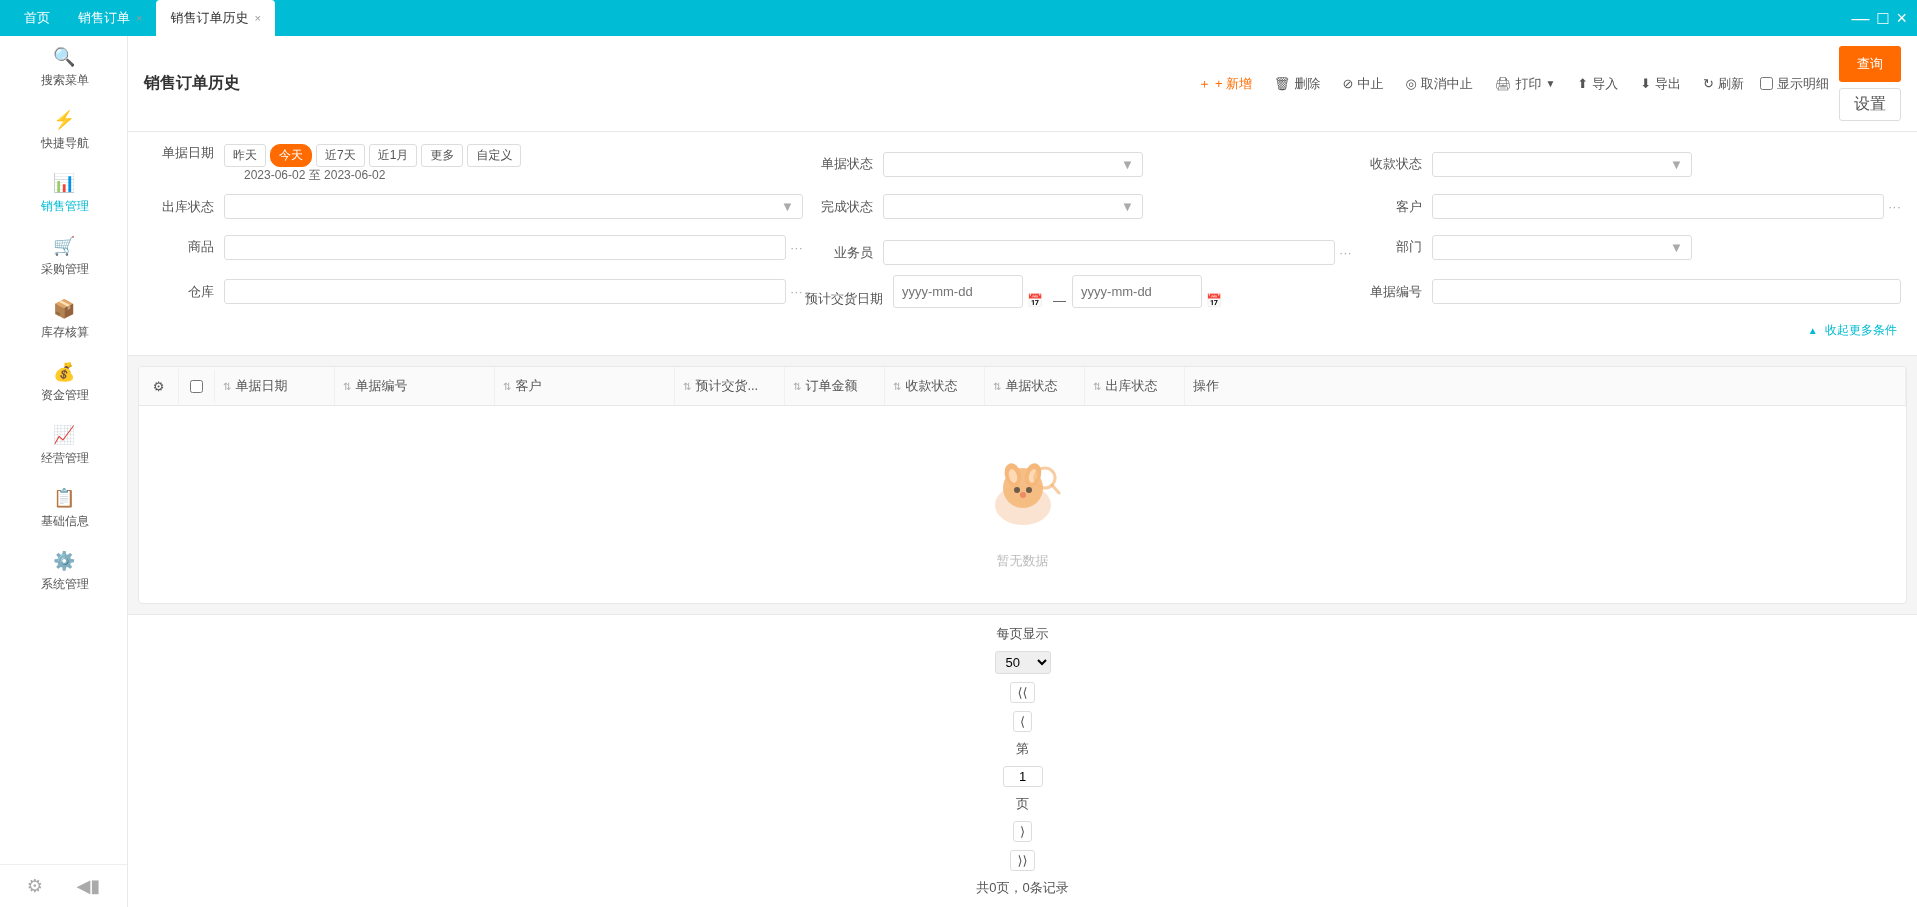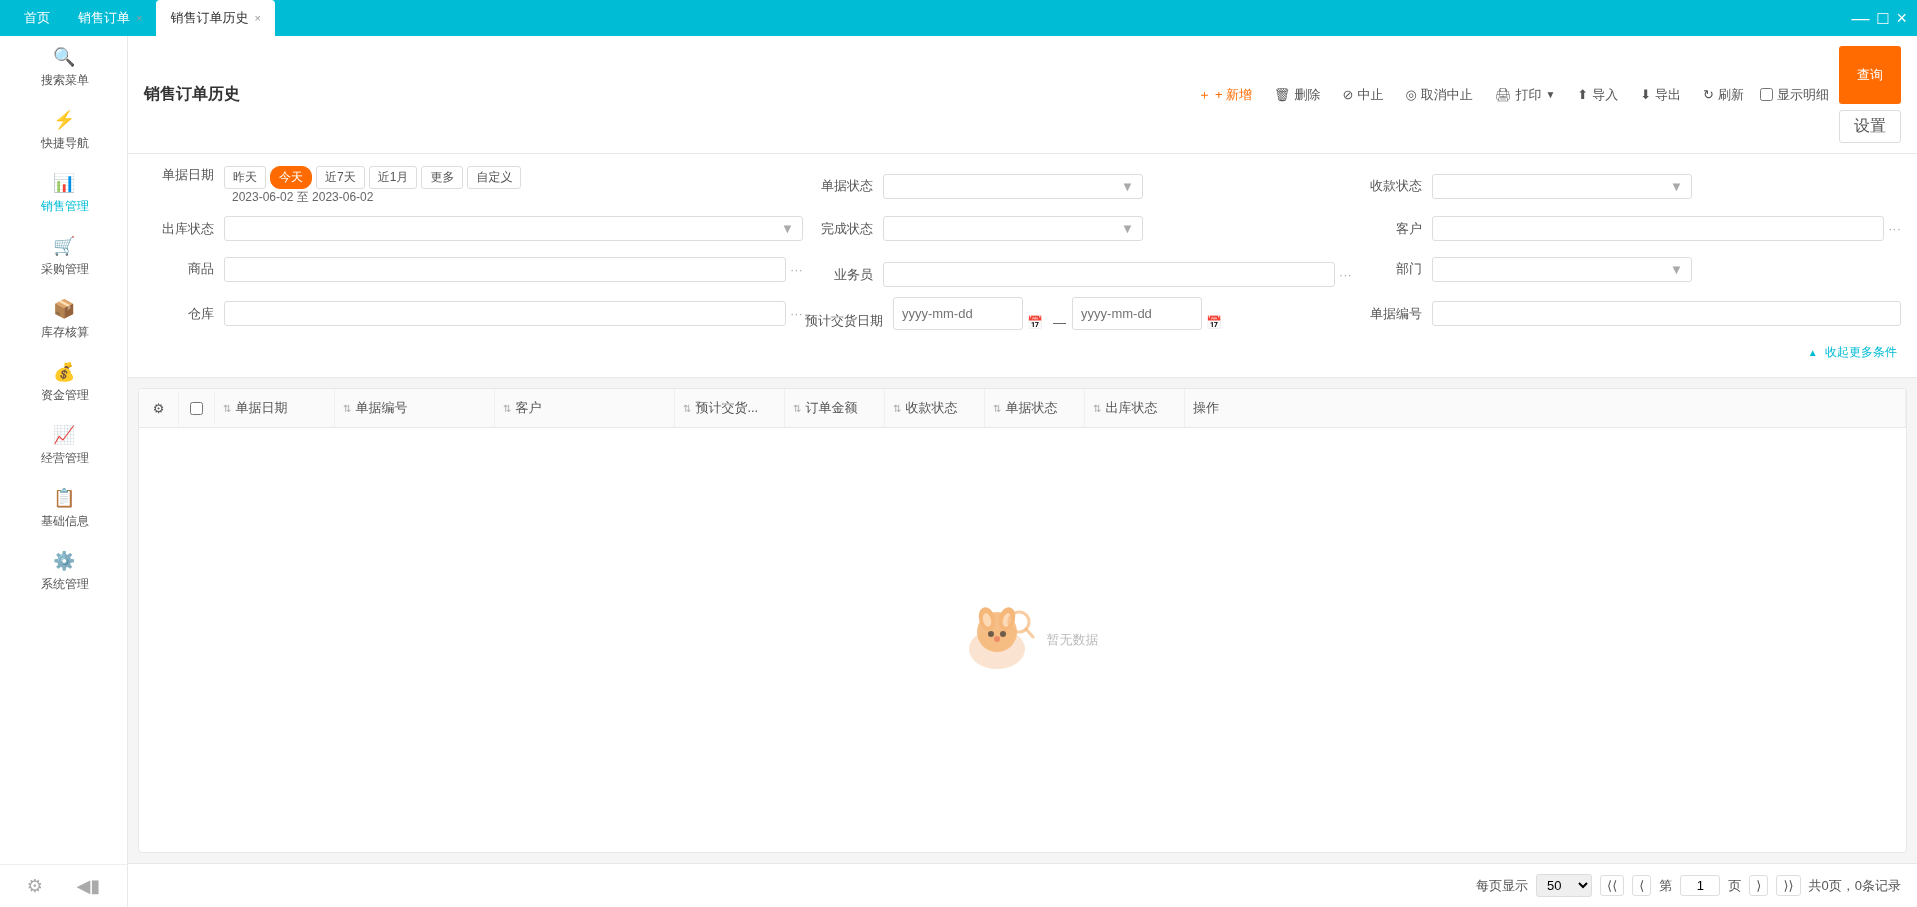--- a/index.html
+++ b/index.html
@@ -26,32 +26,32 @@
 
     
     .main { flex: 1; display: flex; flex-direction: column; overflow: hidden; background: #f5f5f5; }
 
     
     .page-header { background: #fff; padding: 10px 16px; display: flex; align-items: center; justify-content: space-between; border-bottom: 1px solid #e8e8e8; flex-shrink: 0; }
     .page-title { font-size: 16px; font-weight: bold; color: #333; }
     .toolbar { display: flex; align-items: center; gap: 10px; }
     .toolbar-btn { display: flex; align-items: center; gap: 4px; background: none; border: none; cursor: pointer; color: #555; font-size: 13px; padding: 4px 6px; border-radius: 3px; }
     .toolbar-btn.orange { color: #ff6b00; }
-    .btn-query { background: #ff6b00; color: #fff; border: none; padding: 20px 16px; border-radius: 3px; cursor: pointer; font-size: 13px; }
+    .btn-query { background: #ff6b00; color: #fff; border: none; padding: 9px 16px; border-radius: 3px; cursor: pointer; font-size: 13px; }
     .btn-set { background: #fff; color: #555; border: 1px solid #ddd; padding: 5px 14px; border-radius: 3px; cursor: pointer; font-size: 16px; margin-top: 4px; }
     .checkbox-label { display: flex; align-items: center; gap: 4px; font-size: 13px; color: #555; cursor: pointer; }
 
     
     .filter-area { background: #fff; padding: 12px 16px; border-bottom: 1px solid #e8e8e8; flex-shrink: 0; }
     .filter-row { display: flex; align-items: center; margin-bottom: 10px; gap: 0; }
     .filter-label { width: 80px; text-align: right; padding-right: 10px; color: #555; flex-shrink: 0; }
     .date-quick-btns { display: flex; align-items: center; gap: 4px; }
     .date-quick-btn { padding: 2px 8px; border: 1px solid #ddd; border-radius: 3px; cursor: pointer; font-size: 12px; background: #fff; color: #555; }
     .date-quick-btn.active { background: #ff6b00; color: #fff; border-color: #ff6b00; border-radius: 10px; }
-    .date-range-text { font-size: 12px; color: #666; margin-left: 8px; }
+    .date-range-text { font-size: 12px; color: #666; margin-left: 20px; }
     .filter-select { display: flex; align-items: center; border: 1px solid #ddd; border-radius: 3px; padding: 4px 8px; cursor: pointer; background: #fff; min-width: 200px; justify-content: space-between; }
     .filter-select-wide { min-width: 260px; }
     .filter-dots { color: #aaa; cursor: pointer; margin-left: 4px; }
     .filter-input { border: 1px solid #ddd; border-radius: 3px; padding: 4px 8px; font-size: 13px; color: #999; background: #fff; flex: 1; }
     .filter-date-input { border: 1px solid #ddd; border-radius: 3px; padding: 8px 8px; font-size: 13px; color: #999; background: #fff; width: 130px; }
     .cal-icon { color: #aaa; margin: 0 4px; cursor: pointer; }
     .dash { margin: 0 6px; color: #555; }
     .collapse-btn { text-align: right; padding: 4px; color: #00bcd4; cursor: pointer; font-size: 12px; }
     .collapse-arrow { font-size: 10px; margin-right: 4px; }
 
@@ -66,24 +66,24 @@
     .th-no { width: 160px; }
     .th-customer { width: 180px; }
     .th-delivery { width: 110px; }
     .th-amount { width: 100px; }
     .th-pay-status { width: 100px; }
     .th-order-status { width: 100px; }
     .th-out-status { width: 100px; }
     .th-action { flex: 1; text-align: right; }
 
     
-    .empty-state { flex: 1; display: flex; flex-direction: row; align-items: center; justify-content: center; color: #bbb; }
-
-    
-    .pagination { display: flex; align-items: center; justify-content: flex-end; padding: 10px 16px; background: #fff; border-top: 1px solid #e8e8e8; gap: 8px; font-size: 13px; color: #555; flex-shrink: 0; }
+    .empty-state { flex: 1; display: flex; flex-direction: column; align-items: center; justify-content: center; color: #bbb; }
+
+    
+    .pagination { display: flex; align-items: center; justify-content: flex-end; padding: 10px 16px; background: #fff; border-top: 1px solid #e8e8e8; gap: 8px; font-size: 13px; color: #555; flex-shrink: 0; flex-direction: column; }
     .page-size-select { border: 1px solid #ddd; border-radius: 3px; padding: 2px 6px; font-size: 13px; }
     .page-nav-btn { border: 1px solid #ddd; border-radius: 3px; padding: 2px 6px; cursor: pointer; background: #fff; color: #555; font-size: 13px; }
     .page-nav-btn:disabled { color: #ccc; cursor: default; }
     .page-input { border: 1px solid #ddd; border-radius: 3px; padding: 2px 6px; width: 40px; text-align: center; font-size: 13px; }
 
     
     .empty-svg { width: 100px; height: 100px; margin-bottom: 12px; }
   </style>
 </head>
 <body>

